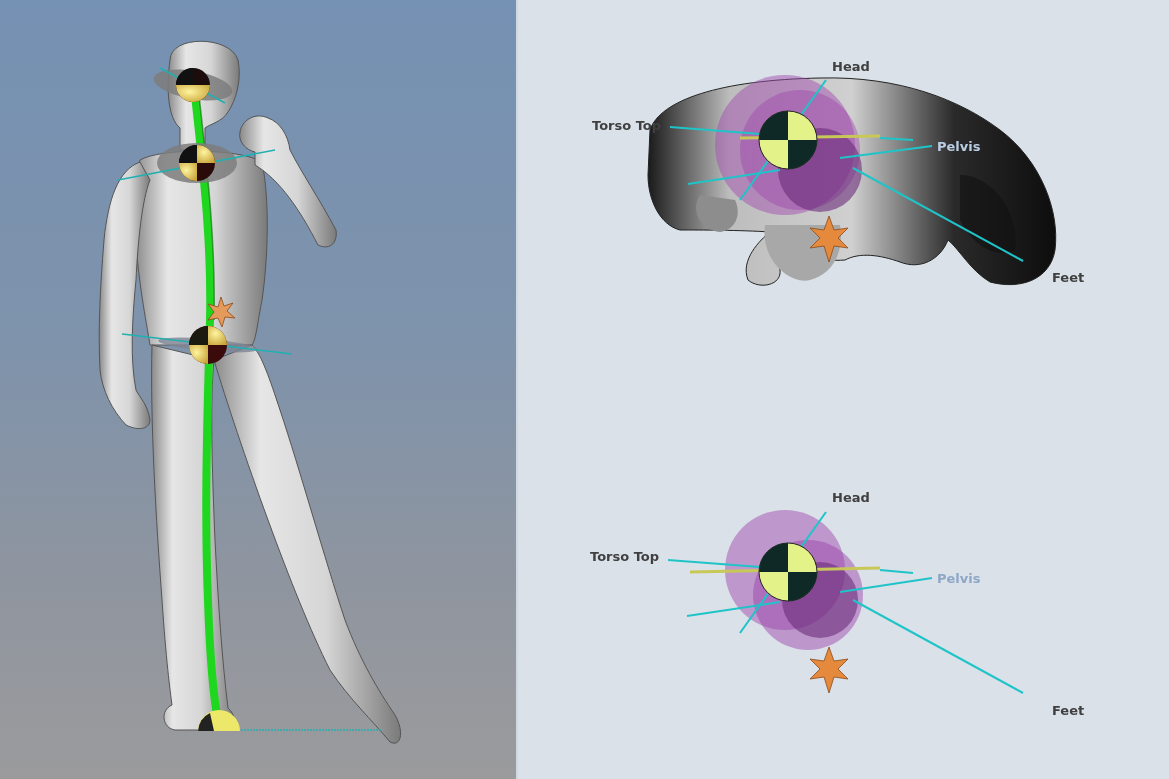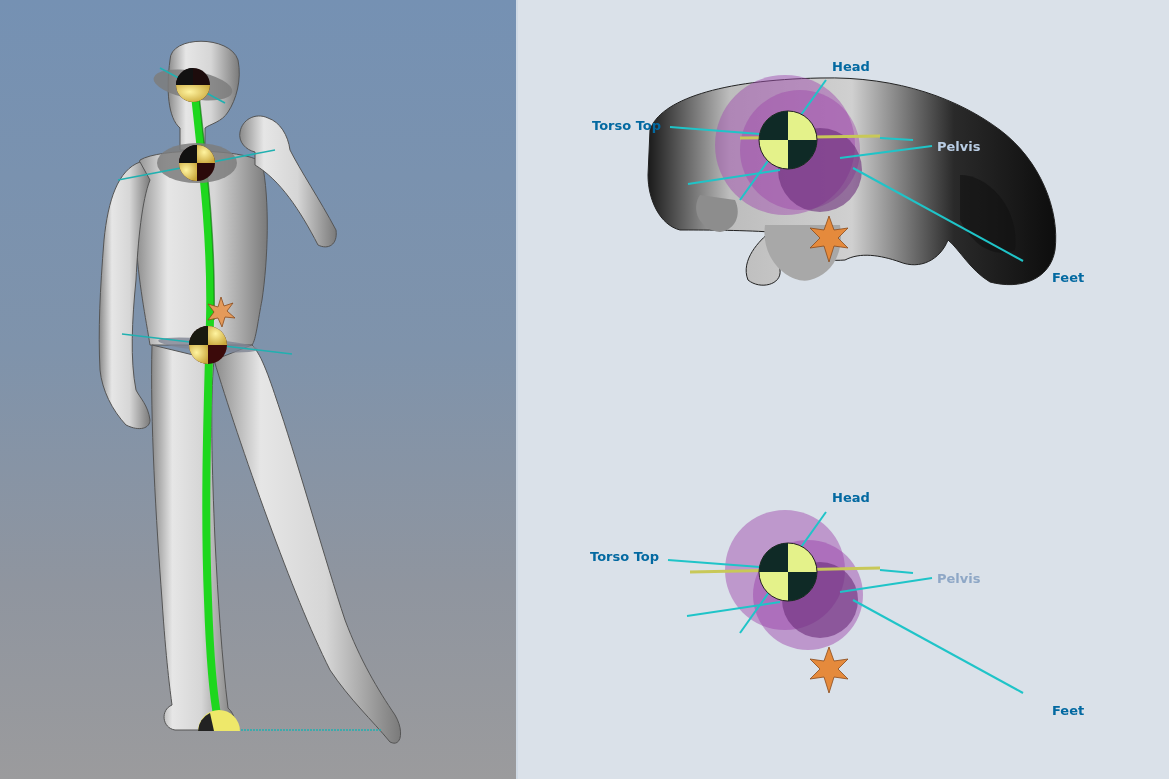--- a/index.html
+++ b/index.html
@@ -2,21 +2,21 @@
 <html><head>
 <meta charset="utf-8">
 <style>
   html, body { margin: 0; padding: 0; }
   body { width: 1169px; height: 779px; overflow: hidden; position: relative; font-family: "Liberation Sans", sans-serif; background: #dae1e9; }
   .left-panel { position: absolute; left: 0; top: 0; width: 516px; height: 779px;
     background: linear-gradient(to bottom, #7591b3 0%, #7f93ab 45%, #8f959f 75%, #9b9b9d 100%); }
   .divider { position: absolute; left: 516px; top: 0; width: 2px; height: 779px; background: #cfd9e4; }
   .right-panel { position: absolute; left: 518px; top: 0; width: 651px; height: 779px; background: #dae1e9; }
   svg { position: absolute; left: 0; top: 0; }
-  .label { position: absolute; font-family: "DejaVu Sans", sans-serif; font-weight: bold; font-size: 13px; color: #0369a1; white-space: nowrap; }
+  .label { position: absolute; font-family: "DejaVu Sans", sans-serif; font-weight: bold; font-size: 13px; color: #404040; white-space: nowrap; }
   .label.light { color: #b9cde4; }
   .label.pale { color: #8ea7c6; }
 </style>
 </head>
 <body>
 
 <div class="left-panel">
   <svg width="516" height="779" viewBox="0 0 516 779">
     <defs>
       <linearGradient id="bodyG" x1="0" x2="1" y1="0" y2="0">

